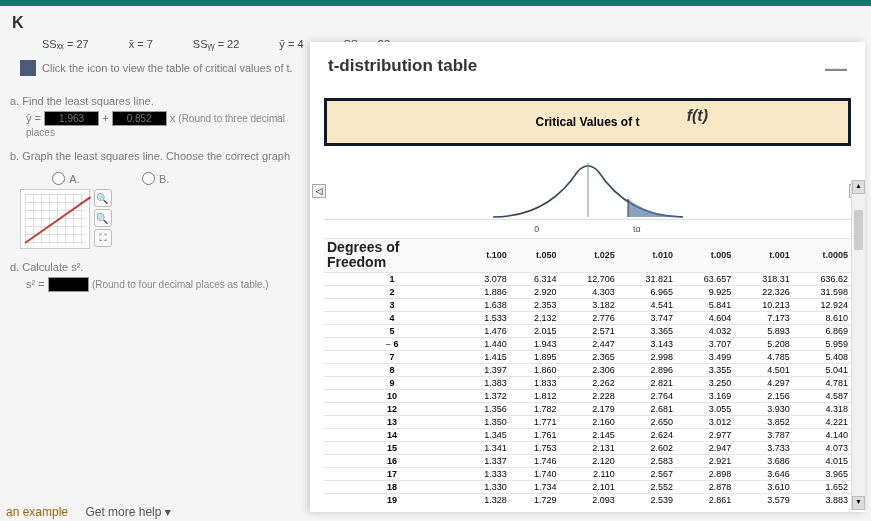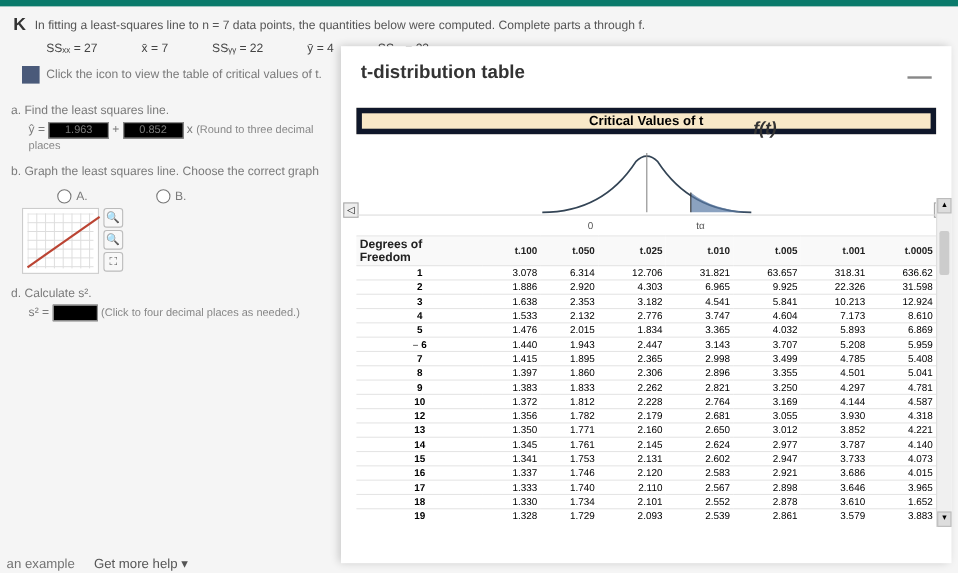--- a/index.html
+++ b/index.html
@@ -25,52 +25,51 @@
   .mini-graph { width: 70px; height: 60px; background: #fff; border: 1px solid #ccc; position: relative; }
   .grid-bg { position: absolute; inset: 4px; background-image: linear-gradient(to right, #ddd 1px, transparent 1px), linear-gradient(to bottom, #ddd 1px, transparent 1px); background-size: 8px 8px; }
   .diag-line { position: absolute; left: 4px; bottom: 4px; width: 80px; height: 2px; background: #b43; transform-origin: left center; transform: rotate(-35deg); }
   .zoom-col { display: flex; flex-direction: column; gap: 2px; margin-left: 4px; }
   .zoom-btn { width: 18px; height: 18px; border: 1px solid #bbb; border-radius: 3px; background: #f8f8f8; font-size: 10px; display: flex; align-items: center; justify-content: center; color: #555; }
   
   .popup { position: absolute; left: 310px; top: 42px; width: 555px; height: 470px; background: #ffffff; box-shadow: -2px 0 8px rgba(0,0,0,0.2); }
   .popup-header { padding: 14px 18px 8px; font-size: 17px; font-weight: bold; color: #333; display: flex; justify-content: space-between; }
   .dash { font-size: 22px; color: #888; }
   .popup-body { padding: 8px 14px; }
-  .crit-banner { background: #f8e8c8; border: 5px solid #0f172a; padding: 0; text-align: center; font-weight: bold; font-size: 12px; margin-bottom: 4px; position: relative; }
+  .crit-banner { background: #f8e8c8; border: 3px solid #0f172a; padding: 14px; text-align: center; font-weight: bold; font-size: 12px; margin-bottom: 4px; position: relative; }
   .ft-label { position: absolute; right: 140px; top: 6px; font-style: italic; font-size: 16px; color: #333; }
   .curve-area { height: 70px; display: flex; justify-content: center; align-items: flex-end; position: relative; margin-bottom: 4px; border-bottom: 1px solid #ddd; }
   .curve { width: 200px; height: 60px; }
   .axis-labels { display: flex; justify-content: space-around; width: 200px; margin: 0 auto; font-size: 9px; color: #555; }
   
   .scroll-btn { position: absolute; top: 94px; width: 14px; height: 14px; border: 1px solid #aaa; background: #eee; font-size: 9px; display: flex; align-items: center; justify-content: center; }
   .scroll-left { left: 2px; }
   .scroll-right { right: 2px; }
   
   .t-table { font-size: 9px; border-collapse: collapse; width: 100%; margin-top: 4px; }
   .t-table th, .t-table td { padding: 1px 3px; text-align: right; border-top: 1px solid #e5e5e5; }
   .t-table th { font-weight: bold; color: #222; background: #f9f9f9; }
   .t-table td:first-child, .t-table th:first-child { text-align: center; font-weight: bold; }
-  .dof-head { text-align: left !important; font-size: 11px; line-height: 1.1; }
+  .dof-head { text-align: left !important; font-size: 14px; line-height: 1.1; }
   .row-6 td:first-child::before { content: "– "; color: #666; }
   .scrollbar-v { position: absolute; right: 0; top: 90px; bottom: 4px; width: 14px; background: #f0f0f0; border-left: 1px solid #ddd; }
   .sb-btn { height: 14px; background: #ddd; border: 1px solid #bbb; font-size: 8px; text-align: center; }
   .sb-thumb { position: absolute; top: 30px; height: 40px; left: 2px; right: 2px; background: #ccc; border-radius: 2px; }
   
   .footer { position: absolute; bottom: 2px; left: 6px; font-size: 12px; color: #555; }
-  .example-link { color: #737373; cursor: pointer; }
+  .example-link { color: #a16207; cursor: pointer; }
   .help-link { color: #555; margin-left: 14px; cursor: pointer; }
 </style>
 </head>
 <body>
 
 <div class="top-bar"></div>
 <div class="main-area">
   <div class="problem-header">
     <span class="back-btn">K</span>
-    <span>In fitting a least-squares line to n = 7 data points, the quantities below were computed. Complete parts a through f.</span>
   </div>
   <div class="stats-row">
     <span>SSₓₓ = 27</span>
     <span>x̄ = 7</span>
     <span>SSᵧᵧ = 22</span>
     <span>ȳ = 4</span>
     <span>SSₓᵧ = 23</span>
   </div>
   <div class="click-link">
     <span class="icon-sq"></span>
@@ -116,21 +115,21 @@
             <span>B.</span>
           </div>
       </div>
     </div>
   </div>
   <div class="part">
     <span class="part-label">d. Calculate s².</span>
     <div class="sub-line">
       <span>s² =</span>
       <span class="input-box">&nbsp;&nbsp;&nbsp;&nbsp;</span>
-      <span class="round-text">(Click to four decimal places as needed.)</span>
+      <span class="round-text">(Round to four decimal places as table.)</span>
     </div>
   </div>
 </div>
 
 <div class="popup">
   <div class="popup-header">
     <span>t-distribution table</span>
     <span class="dash">—</span>
   </div>
   <div class="popup-body" style="position:relative">
@@ -203,21 +202,21 @@
             <td>2.776</td>
             <td>3.747</td>
             <td>4.604</td>
             <td>7.173</td>
             <td>8.610</td>
           </tr>
           <tr>
             <td>5</td>
             <td>1.476</td>
             <td>2.015</td>
-            <td>1.834</td>
+            <td>2.571</td>
             <td>3.365</td>
             <td>4.032</td>
             <td>5.893</td>
             <td>6.869</td>
           </tr>
           <tr class="row-6">
             <td>6</td>
             <td>1.440</td>
             <td>1.943</td>
             <td>2.447</td>
@@ -256,21 +255,21 @@
             <td>4.297</td>
             <td>4.781</td>
           </tr>
           <tr>
             <td>10</td>
             <td>1.372</td>
             <td>1.812</td>
             <td>2.228</td>
             <td>2.764</td>
             <td>3.169</td>
-            <td>4.144</td>
+            <td>2.156</td>
             <td>4.587</td>
           </tr>
           <tr>
             <td>12</td>
             <td>1.356</td>
             <td>1.782</td>
             <td>2.179</td>
             <td>2.681</td>
             <td>3.055</td>
             <td>3.930</td>

